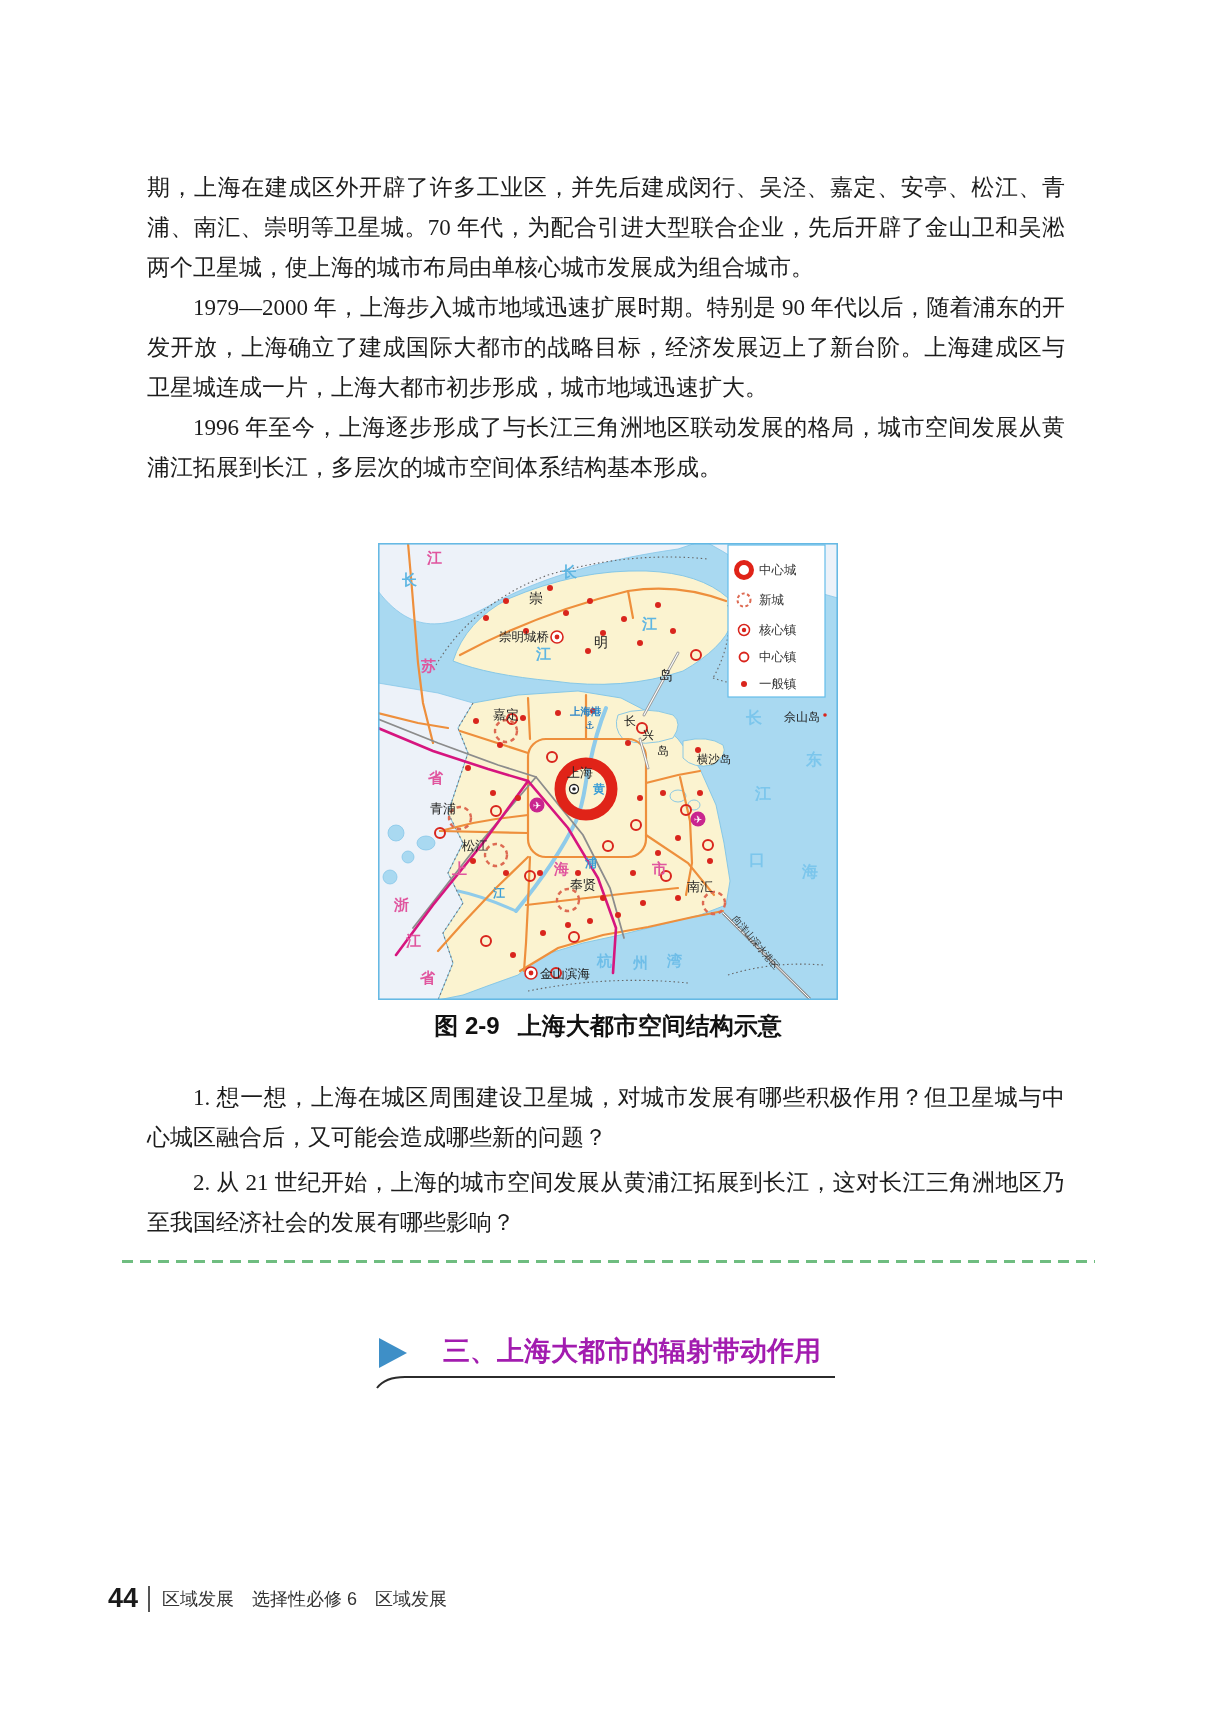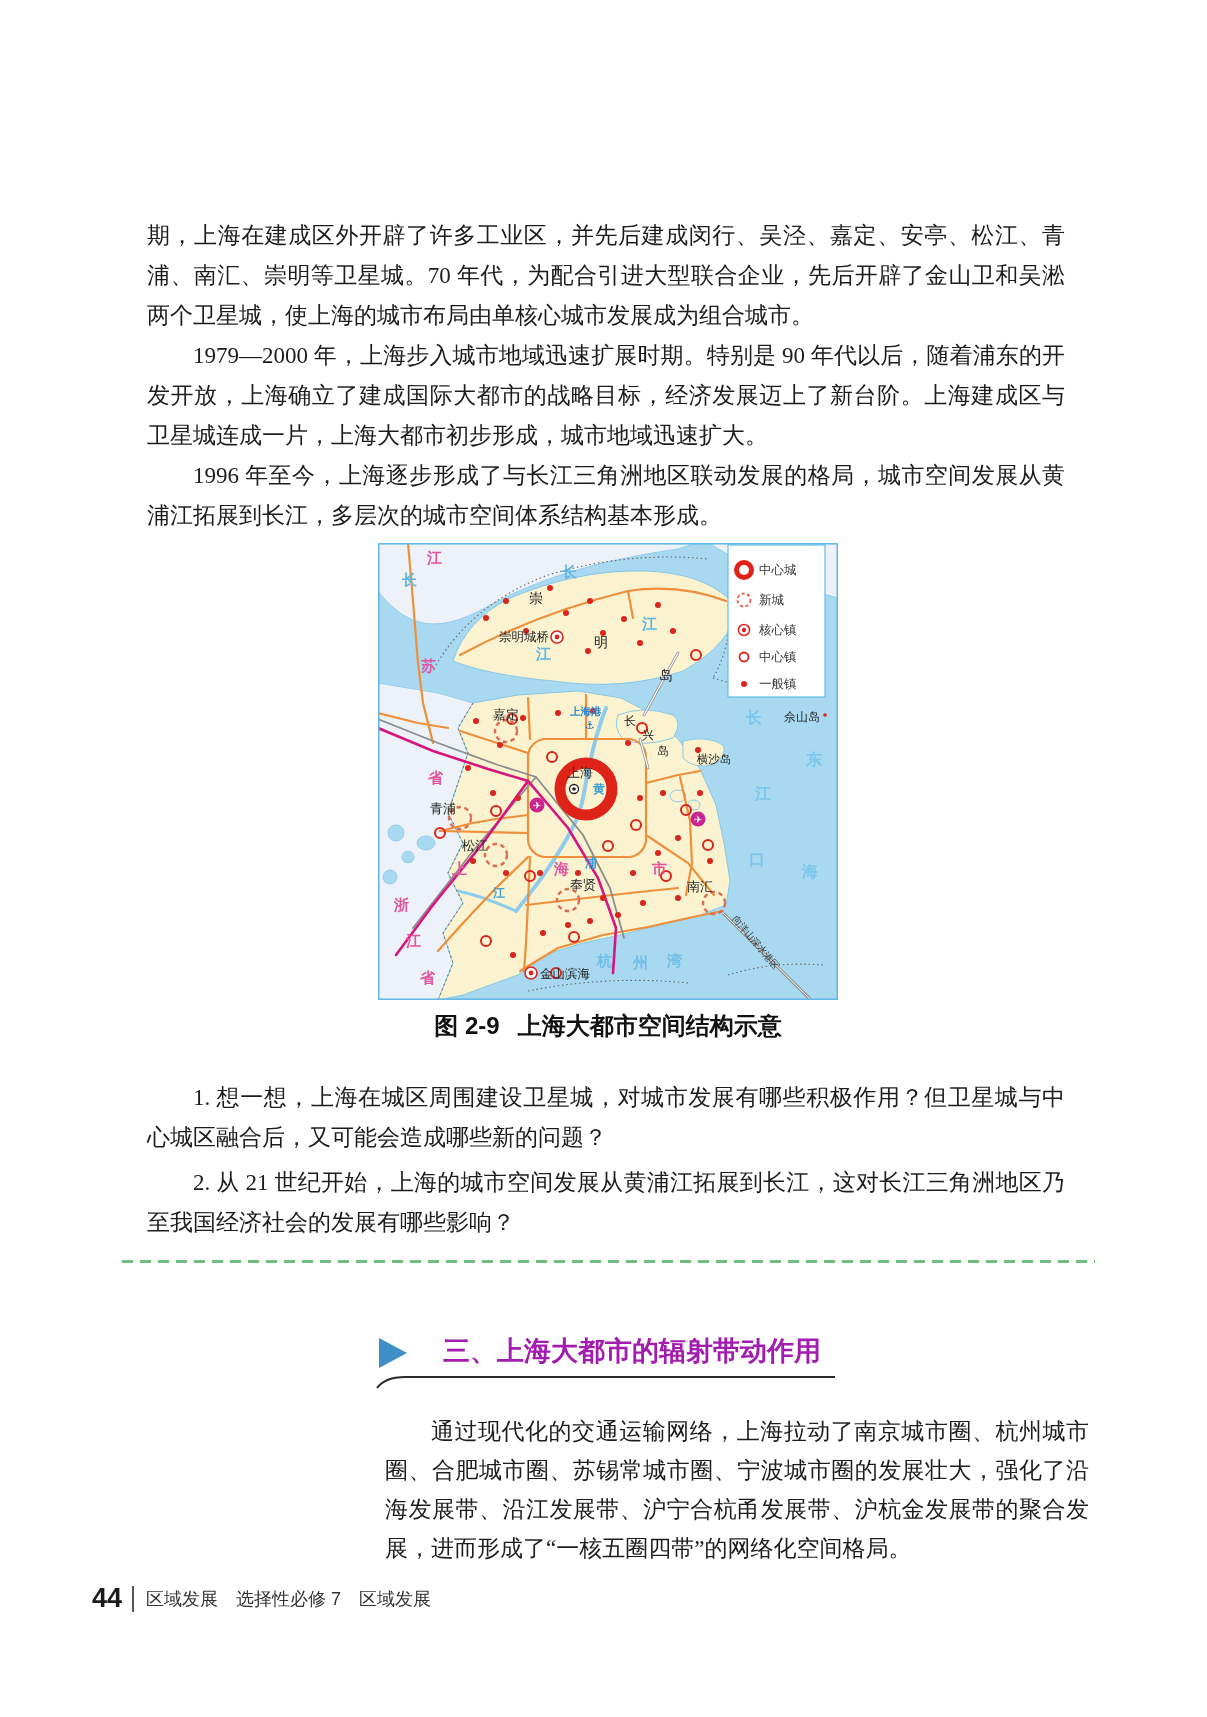--- a/index.html
+++ b/index.html
@@ -1,32 +1,32 @@
 <!DOCTYPE html>
 <html><head>
 <meta charset="utf-8">
 <style>
   html,body{margin:0;padding:0;background:#f2f2f2;}
   .page{position:relative;width:1207px;height:1717px;background:#ffffff;
         font-family:"Liberation Serif","DejaVu Serif",serif;color:#1c1c1c;overflow:hidden;}
   .bodytext{position:absolute;left:147px;top:168px;width:918px;}
   .bodytext p{margin:0;font-size:23px;line-height:40px;text-align:justify;text-indent:2em;}
-  .bodytext p.noindent{text-indent:0;margin-top:48px;}
+  .bodytext p.noindent{text-indent:0;}
   .figure-caption{position:absolute;left:318px;top:1010px;width:580px;text-align:center;
         font-family:"Liberation Sans","DejaVu Sans",sans-serif;font-weight:bold;font-size:24px;color:#111;}
   .figure-caption .gap{display:inline-block;width:18px;}
   .questions{position:absolute;left:147px;width:918px;}
   .questions p{margin:0;font-size:23px;line-height:40px;text-align:justify;text-indent:2em;}
   .divider{position:absolute;left:122px;top:1260px;width:973px;height:3px;
         background:repeating-linear-gradient(90deg,#6fbd80 0 11px,transparent 11px 18px);}
   .section-head{position:absolute;left:443px;top:1333px;width:640px;
         font-family:"Liberation Sans","DejaVu Sans",sans-serif;font-weight:bold;font-size:27px;color:#a21caf;}
   .section-para{position:absolute;left:385px;top:1412px;width:704px;}
   .section-para p{margin:0;font-size:23px;line-height:39px;text-align:justify;text-indent:2em;}
-  .footer{position:absolute;left:92px;top:1583px;display:flex;align-items:center;
+  .footer{position:absolute;left:108px;top:1583px;display:flex;align-items:center;
         font-family:"Liberation Sans","DejaVu Sans",sans-serif;}
   .footer .num{font-size:27px;font-weight:bold;color:#1a1a1a;}
   .footer .bar{width:2px;height:26px;background:#555;margin:0 12px 0 10px;}
   .footer .meta{font-size:18px;color:#333;}
   .footer .meta span{margin-right:18px;}
   svg text{font-family:"Liberation Sans","DejaVu Sans",sans-serif;}
 </style>
 </head>
 <body>
 
@@ -303,25 +303,22 @@
   </div>
 
   <div class="divider"></div>
 
   <svg style="position:absolute;left:365px;top:1330px;" width="480" height="64" viewBox="0 0 480 64">
     <polygon points="14,8 42,23 14,38" fill="#3e8fc7"></polygon>
     <path d="M470,47 L40,47 Q20,47 12,58" fill="none" stroke="#2b2b2b" stroke-width="2"></path>
   </svg>
   <div class="section-head">三、上海大都市的辐射带动作用</div>
 
-  <div class="section-para">
-    <p>通过现代化的交通运输网络，上海拉动了南京城市圈、杭州城市圈、合肥城市圈、苏锡常城市圈、宁波城市圈的发展壮大，强化了沿海发展带、沿江发展带、沪宁合杭甬发展带、沪杭金发展带的聚合发展，进而形成了“一核五圈四带”的网络化空间格局。</p>
-  </div>
 
   <div class="footer">
     <span class="num">44</span>
     <span class="bar"></span>
     <span class="meta">
-      <span>区域发展</span><span>选择性必修 7</span><span>区域发展</span>
+      <span>区域发展</span><span>选择性必修 6</span><span>区域发展</span>
     </span>
   </div>
 
 </div>
 
 </body></html>

